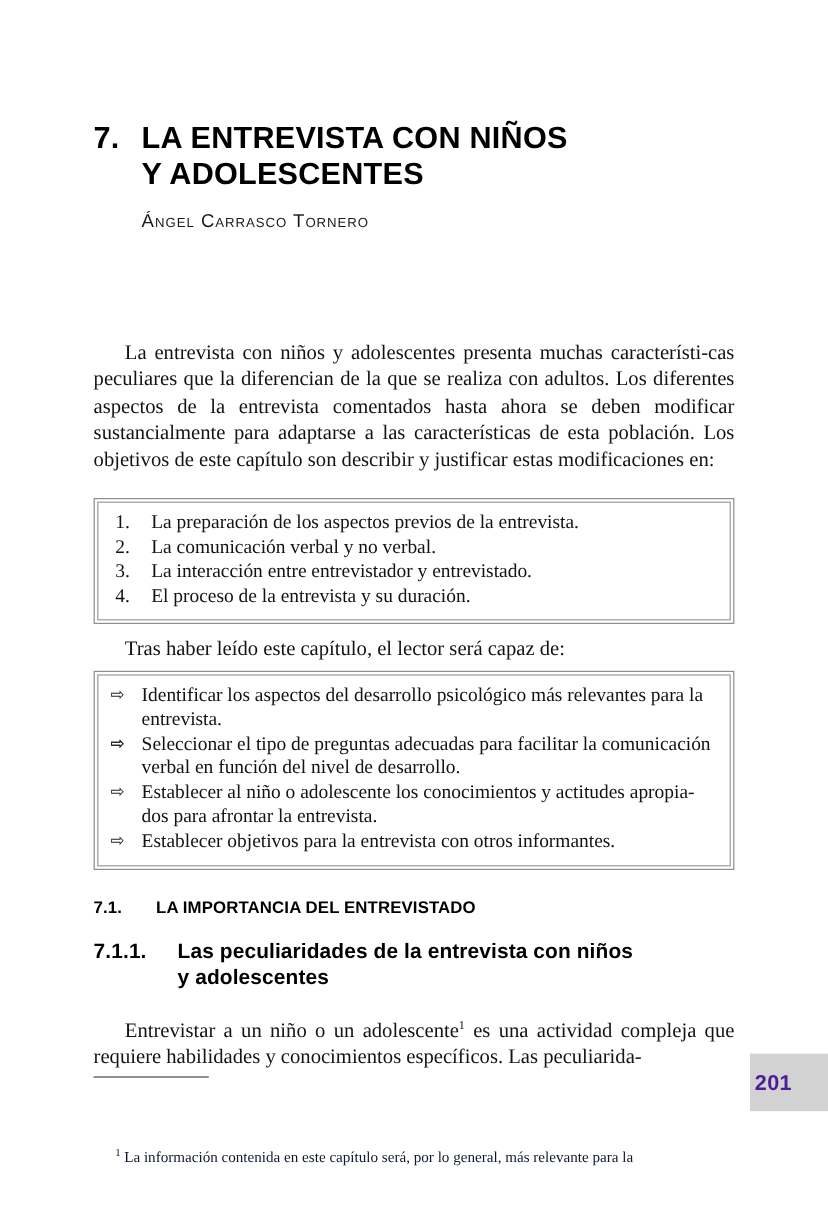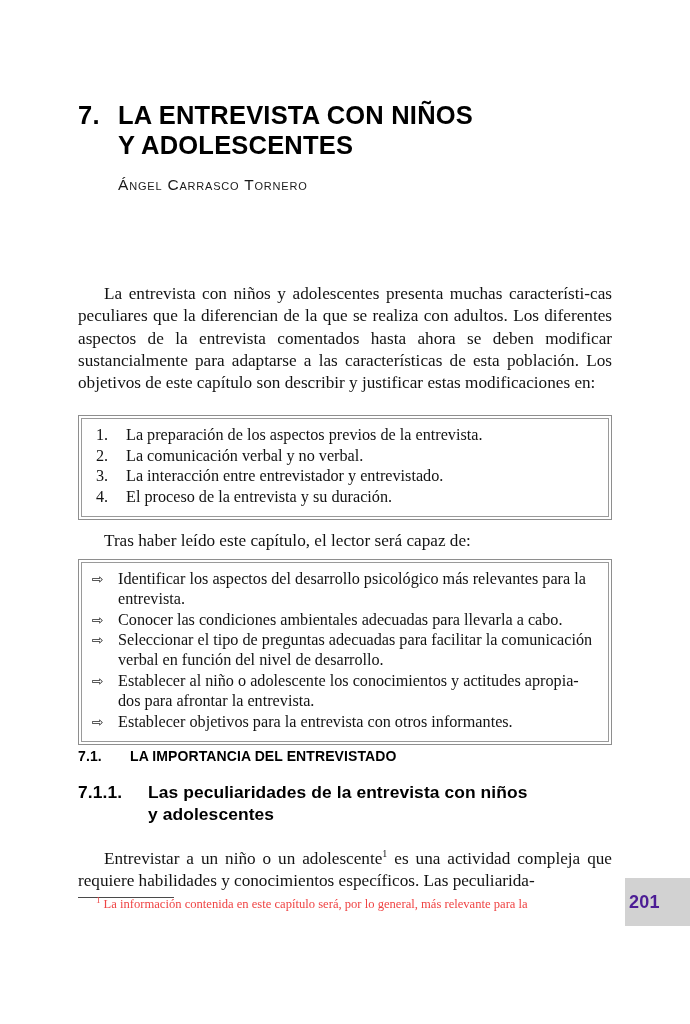--- a/index.html
+++ b/index.html
@@ -175,26 +175,26 @@
     position: absolute;
     left: 78px;
     top: 897px;
     width: 96px;
     height: 0;
     border-top: 1.1px solid #4a4a4a;
   }
   .footnote {
     position: absolute;
     left: 96px;
-    top: 892px;
+    top: 952px;
     width: 516px;
     font-size: 12.6px;
     line-height: 16px;
     text-align: justify;
-    color: #ef4444;
+    color: #0f172a;
   }
   .footnote .fn-mark {
     font-size: 9px;
     vertical-align: super;
     margin-right: 3px;
   }
 
   
   .page-number-tab {
     position: absolute;
@@ -262,21 +262,20 @@
 
   <div class="framed" id="box-capacidades">
     <div class="inner">
       <ul class="arrow-list">
         <li>
           <span class="bullet">⇨</span>
           <span>Identificar los aspectos del desarrollo psicológico más relevantes para la entrevista.</span>
         </li>
         <li>
           <span class="bullet">⇨</span>
-          <span>Conocer las condiciones ambientales adecuadas para llevarla a cabo.</span>
         </li>
         <li>
           <span class="bullet">⇨</span>
           <span>Seleccionar el tipo de preguntas adecuadas para facilitar la comunicación verbal en función del nivel de desarrollo.</span>
         </li>
         <li>
           <span class="bullet">⇨</span>
           <span>Establecer al niño o adolescente los conocimientos y actitudes apropia-dos para afrontar la entrevista.</span>
         </li>
         <li>

